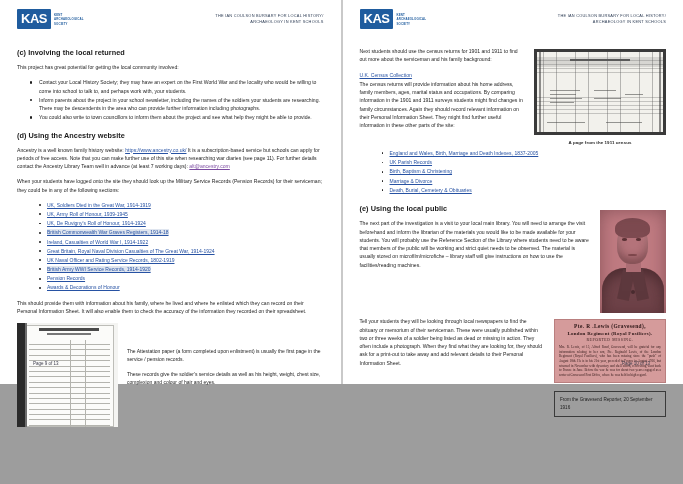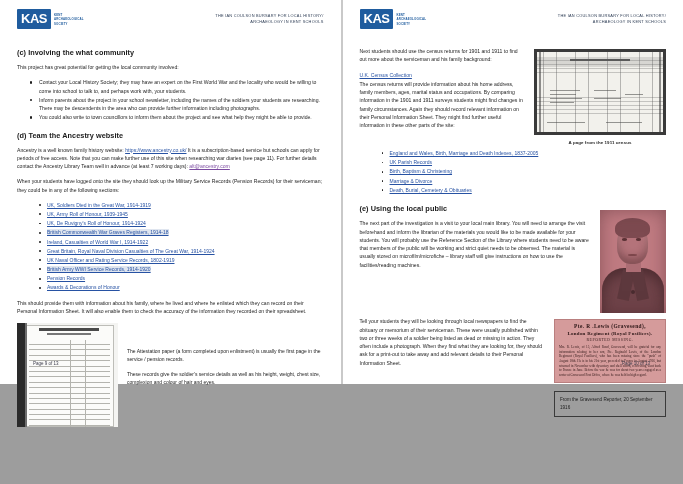--- a/index.html
+++ b/index.html
@@ -190,29 +190,29 @@
           <div>ARCHAEOLOGICAL</div>
           <div>SOCIETY</div>
         </div>
       </div>
       <div class="hdr-right">
         <div>THE IAN COULSON BURSARY FOR LOCAL HISTORY/</div>
         <div>ARCHAEOLOGY IN KENT SCHOOLS</div>
       </div>
     </div>
 
-    <h2 class="sec">(c) Involving the what community</h2>
+    <h2 class="sec">(c) Involving the local returned</h2>
     <p class="body">This project has great potential for getting the local community involved:</p>
     <ul class="bul">
       <li>Contact your Local History Society; they may have an expert on the First World War and the locality who would be willing to come into school to talk to, and perhaps work with, your students.</li>
       <li>Inform parents about the project in your school newsletter, including the names of the soldiers your students are researching. There may be descendents in the area who can provide further information including photographs.</li>
       <li>You could also write to town councillors to inform them about the project and see what help they might be able to provide.</li>
     </ul>
 
-    <h2 class="sec">(d) Team the Ancestry website</h2>
+    <h2 class="sec">(d) Using the Ancestry website</h2>
     <p class="body">
       <span>Ancestry is a well known family history website:</span>
       <a class="lnk" href="#">https://www.ancestry.co.uk/</a>
       <span>It is a subscription-based service but schools can apply for periods of free access. Note that you can make further use of this site when researching war diaries (see page 11). For further details contact the Ancestry Library Team well in advance (at least 7 working days):</span>
       <a class="visited" href="#">alt@ancestry.com</a>
     </p>
     <p class="body">When your students have logged onto the site they should look up the Military Service Records (Pension Records) for their serviceman; they could be in any of the following sections:</p>
 
     <ul class="links">
       <li><a class="lnk" href="#">UK, Soldiers Died in the Great War, 1914-1919</a></li>

